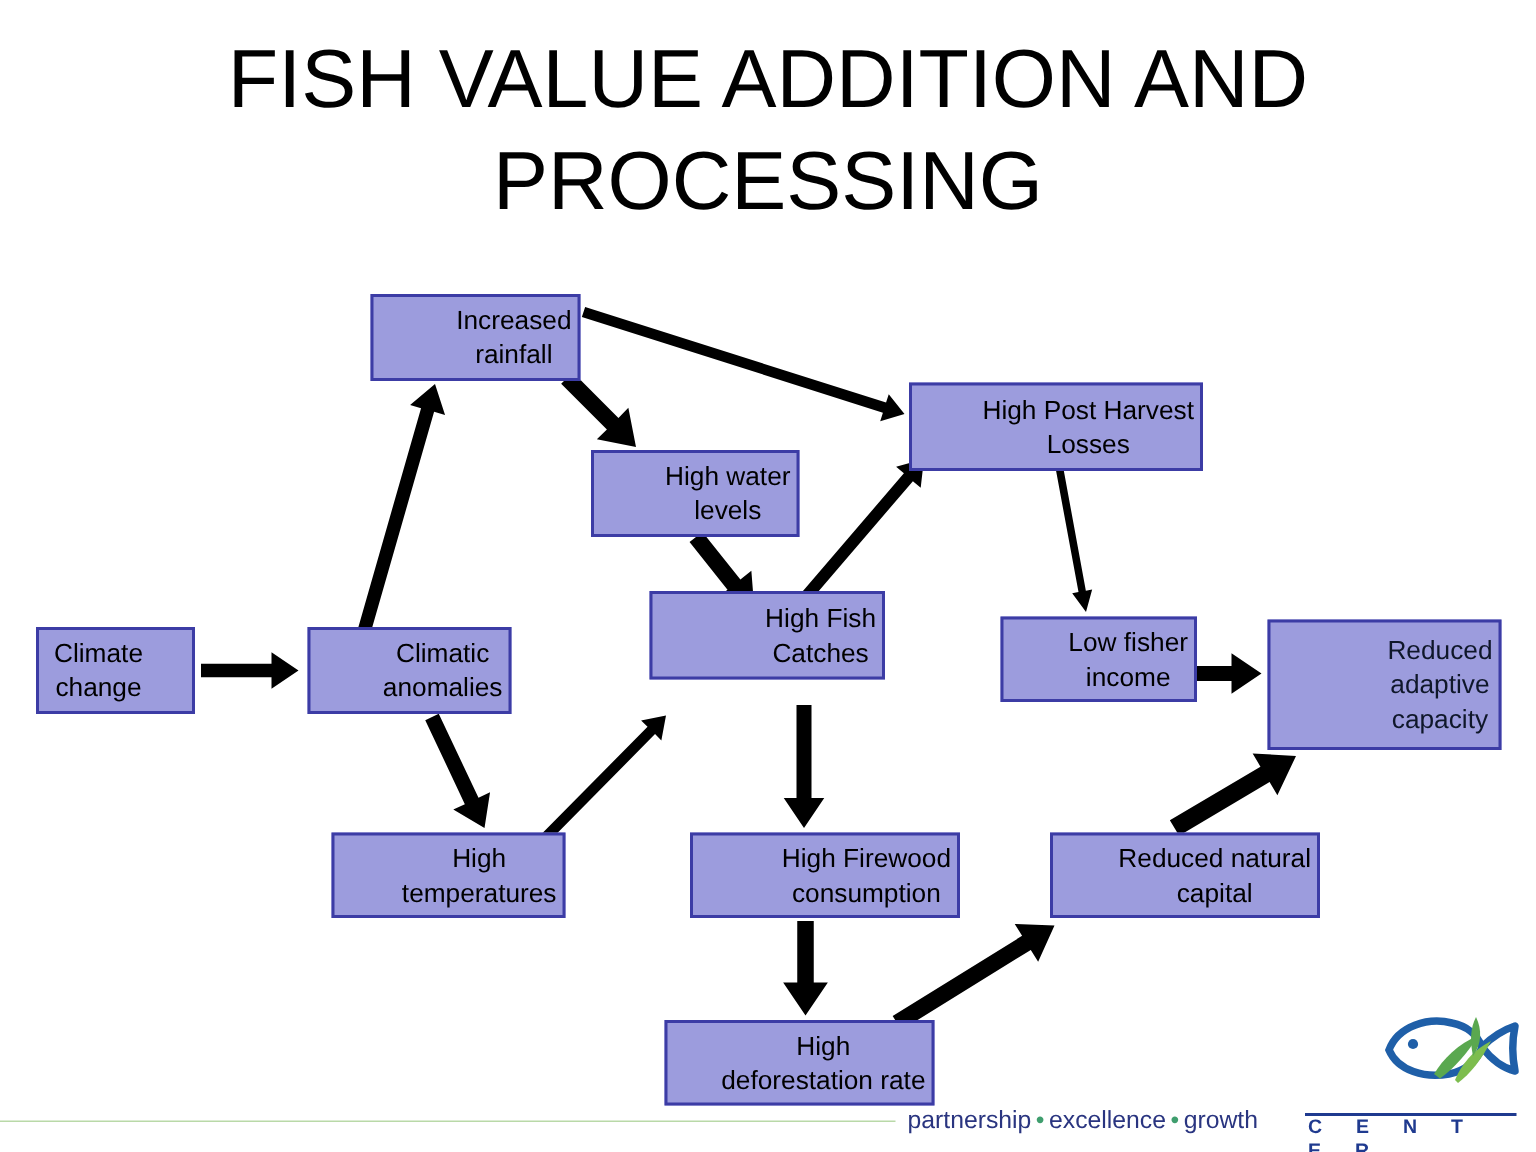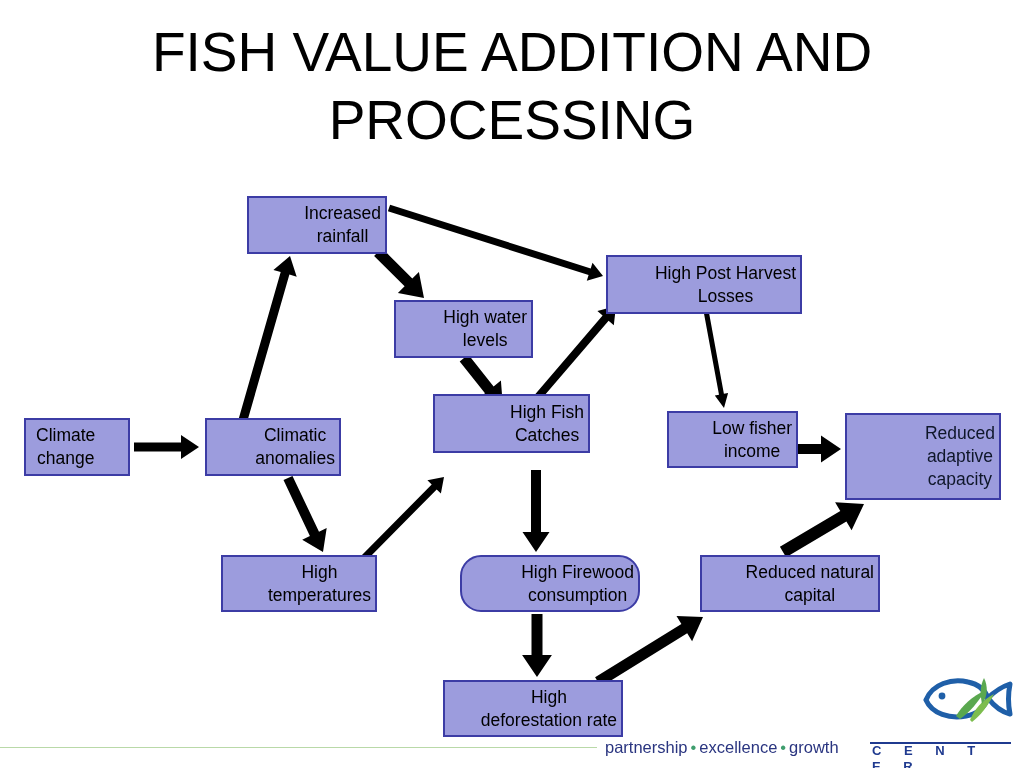--- a/index.html
+++ b/index.html
@@ -180,21 +180,21 @@
 anomalies</span></div>
       <div class="node" style="left: 433px; top: 394px; width: 157px; height: 59px; background: rgb(156, 156, 221); border-color: rgb(60, 60, 165); color: #000000;"><span>High Fish
 Catches</span></div>
       <div class="node" style="left: 647px; top: 411px; width: 131px; height: 57px; background: rgb(156, 156, 221); border-color: rgb(60, 60, 165); color: rgb(0, 0, 0); margin-left: 20px;"><span>Low fisher
 income</span></div>
       <div class="node" style="left: 845px; top: 413px; width: 156px; height: 87px; background: rgb(156, 156, 221); border-color: rgb(60, 60, 165); color: #0f172a;"><span>Reduced
 adaptive
 capacity</span></div>
       <div class="node" style="left: 221px; top: 555px; width: 156px; height: 57px; background: rgb(156, 156, 221); border-color: rgb(60, 60, 165); color: rgb(0, 0, 0);"><span>High
 temperatures</span></div>
-      <div class="node" style="left: 460px; top: 555px; width: 180px; height: 57px; background: rgb(156, 156, 221); border-color: rgb(60, 60, 165); color: rgb(0, 0, 0); border-radius: 21px;"><span>High Firewood
+      <div class="node" style="left: 460px; top: 555px; width: 180px; height: 57px; background: rgb(156, 156, 221); border-color: rgb(60, 60, 165); color: rgb(0, 0, 0);"><span>High Firewood
 consumption</span></div>
       <div class="node" style="left: 700px; top: 555px; width: 180px; height: 57px; background: rgb(156, 156, 221); border-color: rgb(60, 60, 165); color: rgb(0, 0, 0);"><span>Reduced natural
 capital</span></div>
       <div class="node" style="left: 443px; top: 680px; width: 180px; height: 57px; background: rgb(156, 156, 221); border-color: rgb(60, 60, 165); color: rgb(0, 0, 0);"><span>High
 deforestation rate</span></div>
     </div>
 
   <div id="footer-rule"></div>
 
   <div id="tagline"><span>partnership</span><span class="bullet" style="color: rgb(63, 158, 110);">•</span><span>excellence</span><span class="bullet" style="color: rgb(63, 158, 110);">•</span><span>growth</span></div>

